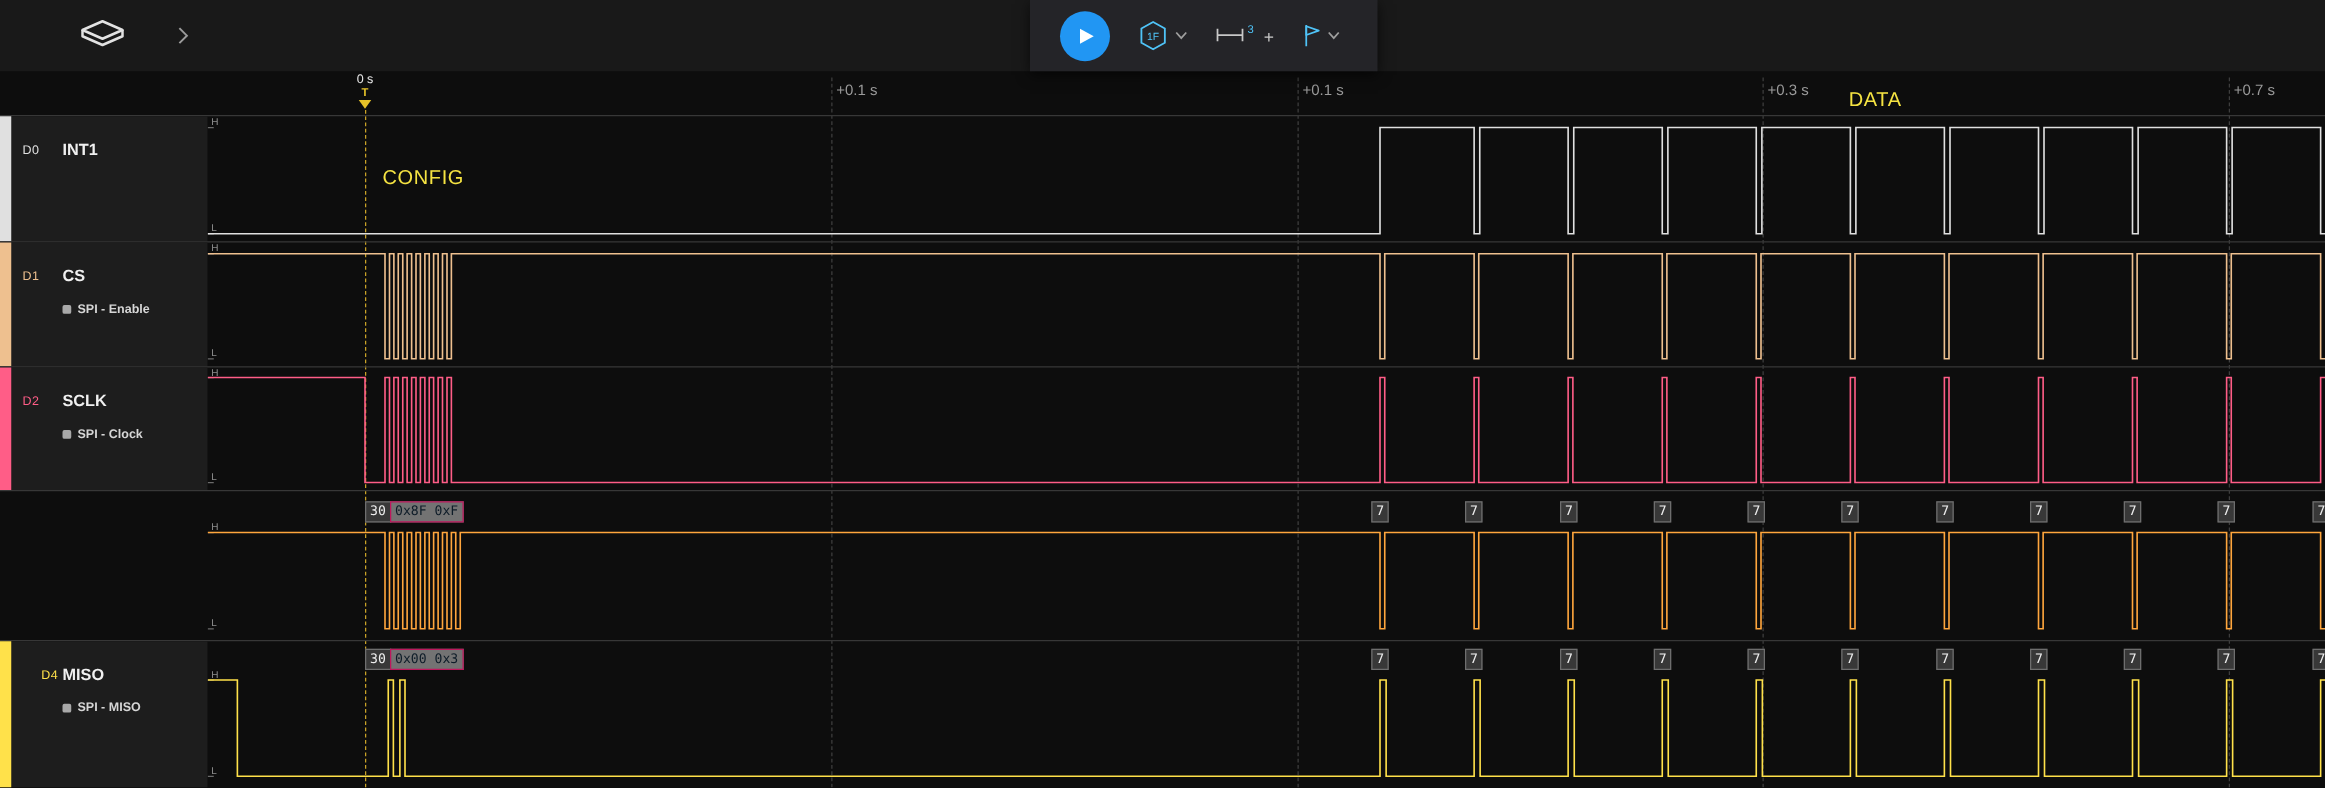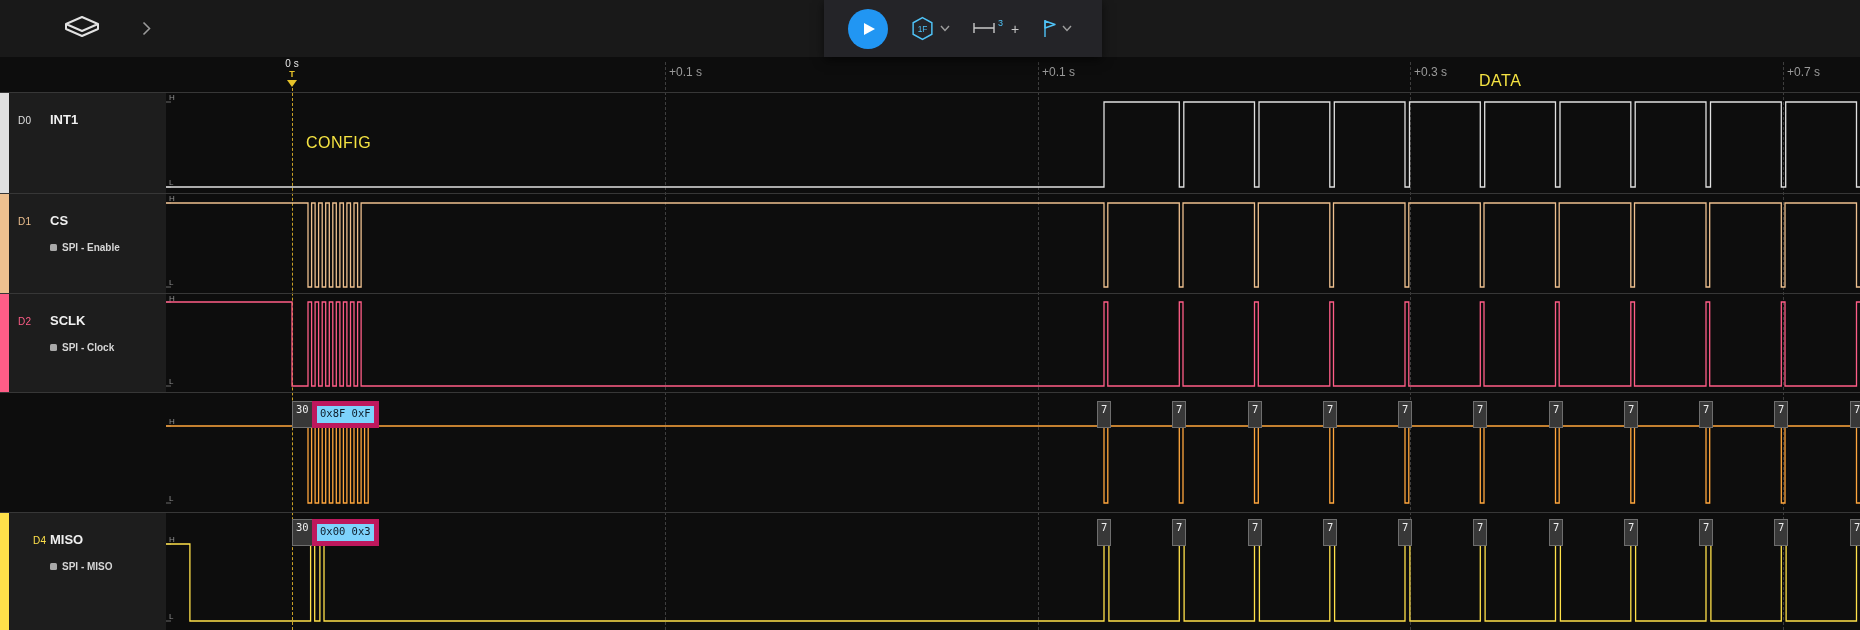--- a/index.html
+++ b/index.html
@@ -39,23 +39,23 @@
   .ch-name{position:absolute;left:50px;top:19px;font-size:13px;font-weight:bold;color:#f0f0f0}
   .ch-sub{position:absolute;left:50px;top:48px;display:flex;align-items:center;gap:5px}
   .sub-dot{width:7px;height:7px;background:#a9a9a9;border-radius:1.5px}
   .sub-txt{font-size:10px;font-weight:bold;color:#d6d6d6;white-space:nowrap}
   .wave{position:absolute;left:166px;top:0;width:1694px;height:100%;overflow:hidden}
   .wf{position:absolute;left:0;top:0}
   .lvl{position:absolute;left:3px;font-size:8px;color:#8f8f8f;line-height:9px}
 
   
   .ann{position:absolute;left:0;width:100%;height:17px;z-index:4}
-  .dbox{position:absolute;top:0;height:27px;line-height:15px;font-family:"DejaVu Sans Mono",monospace;
+  .dbox{position:absolute;top:0;height:17px;line-height:15px;font-family:"DejaVu Sans Mono",monospace;
         font-size:10.5px;padding:0 3px;background:#383838;color:#eee;border:1px solid #6e6e6e;white-space:nowrap}
-  .dbox.sel{background:#7dd3fc;color:#0e1c28;border:5px solid #be185d}
+  .dbox.sel{background:#737373;color:#0e1c28;border:1px solid #be185d}
 
   
   .note{position:absolute;color:#f5e342;font-size:16px;letter-spacing:.5px;z-index:6;white-space:nowrap}
 </style>
 </head>
 <body>
 
 <div class="header">
   <button class="logo-btn">
     <svg width="44" height="28" viewBox="0 0 44 28">

